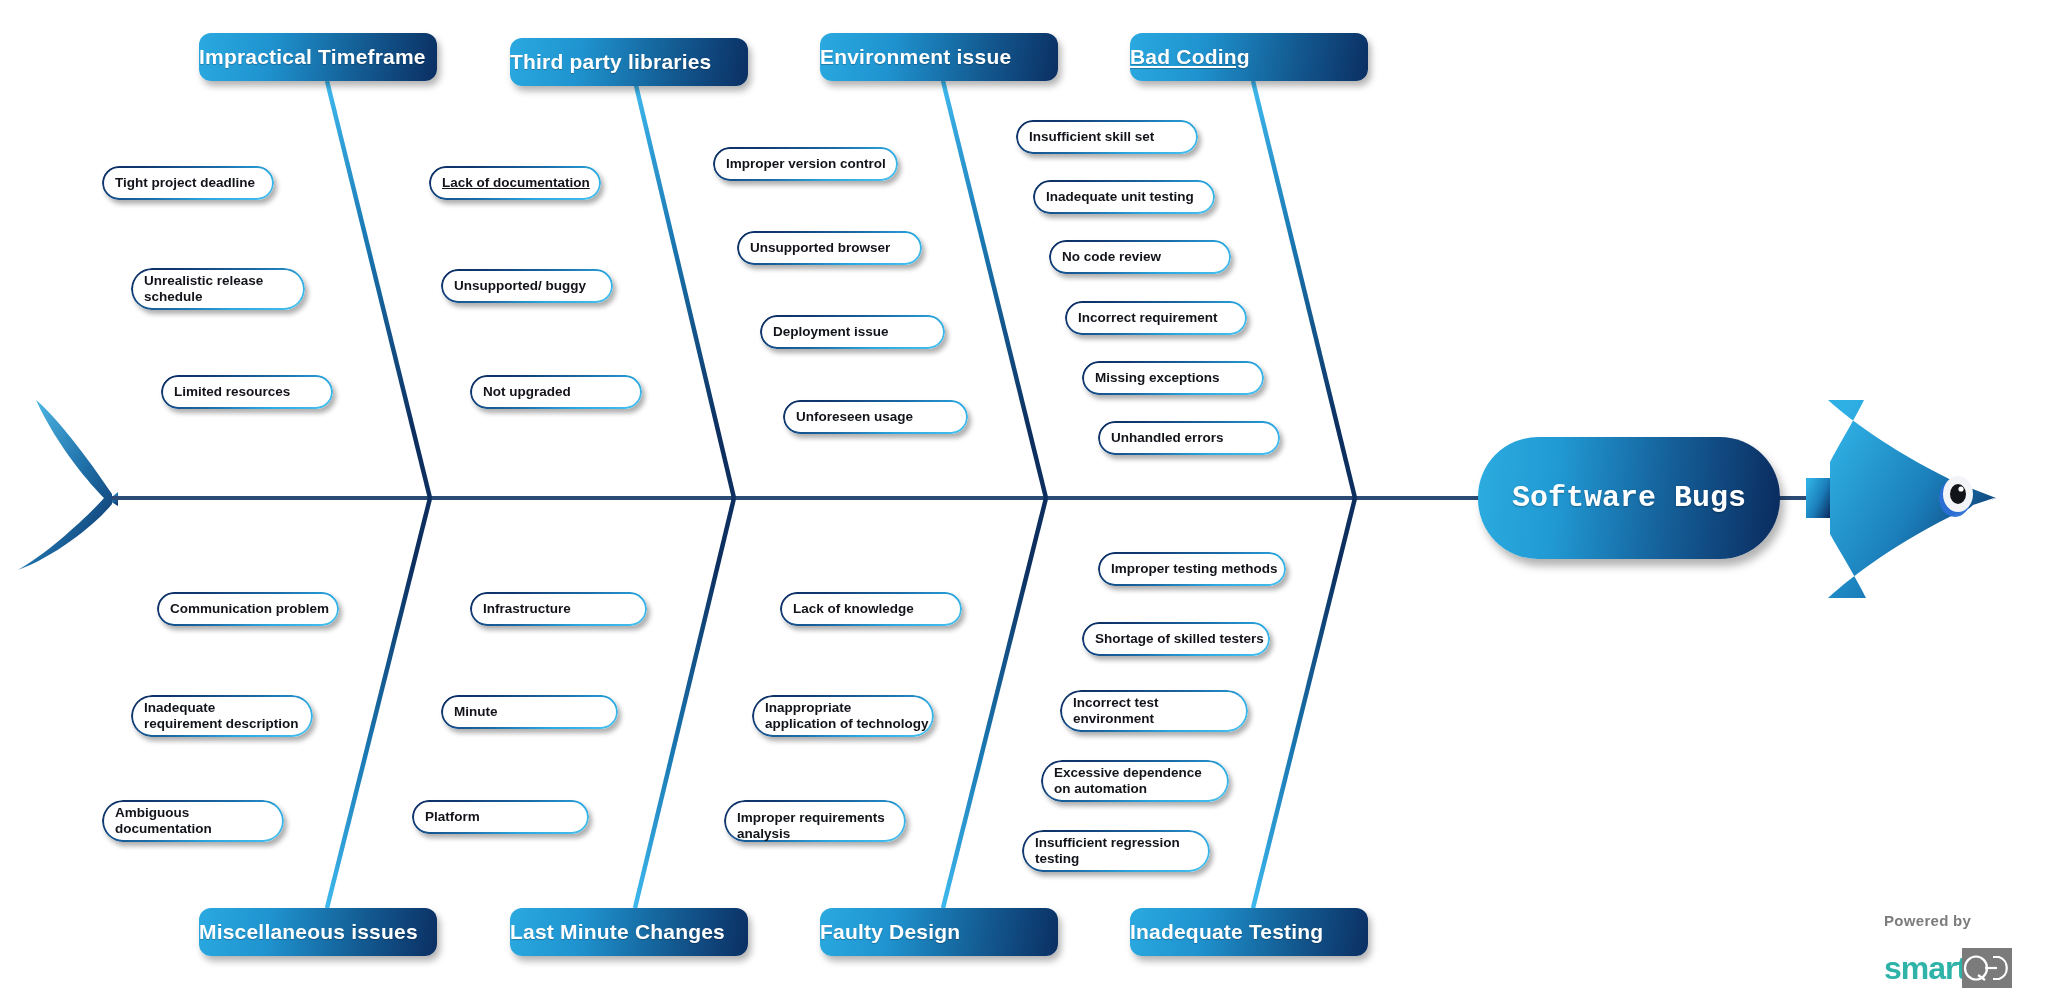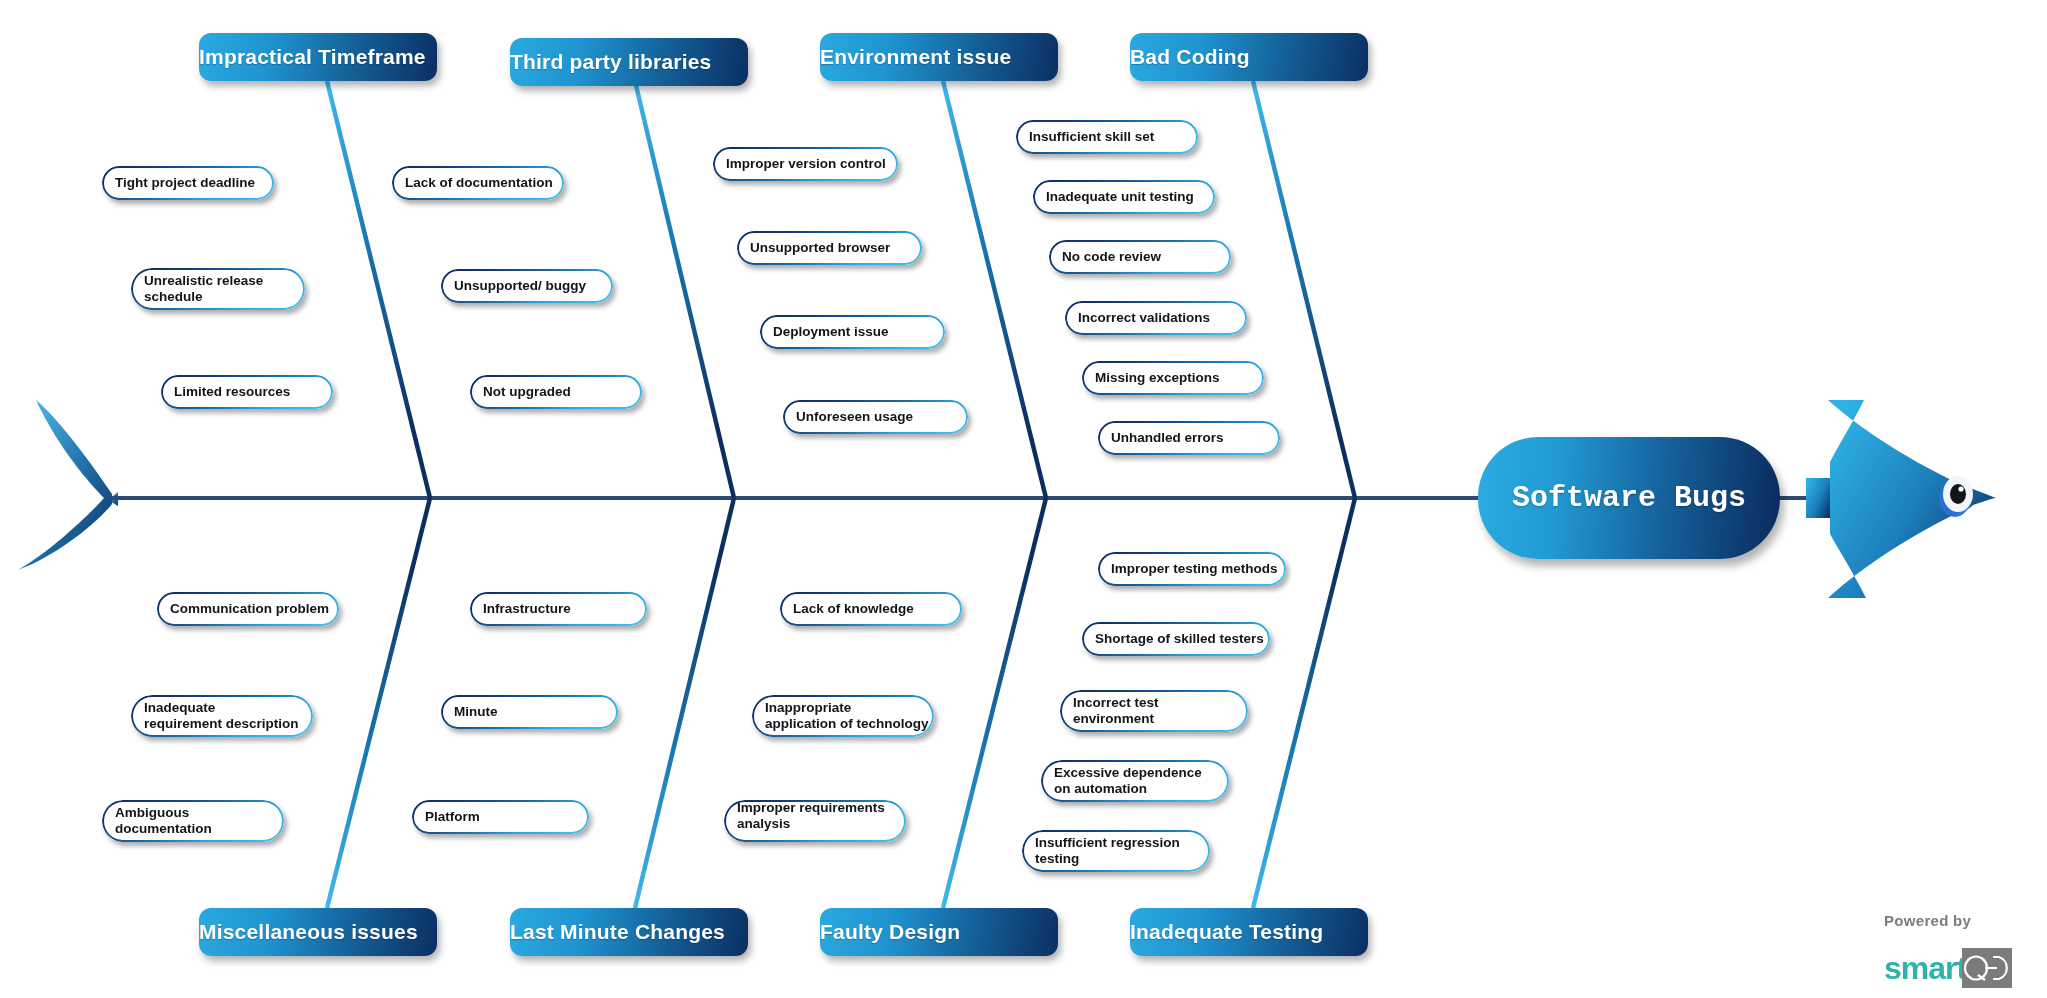--- a/index.html
+++ b/index.html
@@ -213,21 +213,21 @@
       <div class="cause" style="left: 131px; top: 268px; width: 174px; height: 42px; align-items: center;">
         <span>Unrealistic release
 schedule</span>
       </div>
       <div class="cause" style="left: 161px; top: 375px; width: 172px; height: 34px;">
         <span>Limited resources</span>
       </div>
       <div class="cat" style="left: 510px; top: 38px; width: 238px;">
         <span>Third party libraries</span>
       </div>
-      <div class="cause" style="left: 392px; top: 166px; width: 172px; height: 34px;">
+      <div class="cause" style="left: 429px; top: 166px; width: 172px; height: 34px; text-decoration: underline;">
         <span>Lack of documentation</span>
       </div>
       <div class="cause" style="left: 441px; top: 269px; width: 172px; height: 34px;">
         <span>Unsupported/ buggy</span>
       </div>
       <div class="cause" style="left: 470px; top: 375px; width: 172px; height: 34px;">
         <span>Not upgraded</span>
       </div>
       <div class="cat" style="left: 820px; top: 33px; width: 238px;">
         <span>Environment issue</span>
@@ -237,34 +237,34 @@
       </div>
       <div class="cause" style="left: 737px; top: 231px; width: 185px; height: 34px;">
         <span>Unsupported browser</span>
       </div>
       <div class="cause" style="left: 760px; top: 315px; width: 185px; height: 34px;">
         <span>Deployment issue</span>
       </div>
       <div class="cause" style="left: 783px; top: 400px; width: 185px; height: 34px;">
         <span>Unforeseen usage</span>
       </div>
-      <div class="cat" style="left: 1130px; top: 33px; width: 238px;">
+      <div class="cat" style="left: 1130px; top: 33px; width: 238px; text-decoration: underline;">
         <span>Bad Coding</span>
       </div>
       <div class="cause" style="left: 1016px; top: 120px; width: 182px; height: 34px;">
         <span>Insufficient skill set</span>
       </div>
       <div class="cause" style="left: 1033px; top: 180px; width: 182px; height: 34px;">
         <span>Inadequate unit testing</span>
       </div>
       <div class="cause" style="left: 1049px; top: 240px; width: 182px; height: 34px;">
         <span>No code review</span>
       </div>
       <div class="cause" style="left: 1065px; top: 301px; width: 182px; height: 34px;">
-        <span>Incorrect validations</span>
+        <span>Incorrect requirement</span>
       </div>
       <div class="cause" style="left: 1082px; top: 361px; width: 182px; height: 34px;">
         <span>Missing exceptions</span>
       </div>
       <div class="cause" style="left: 1098px; top: 421px; width: 182px; height: 34px;">
         <span>Unhandled errors</span>
       </div>
       <div class="cat" style="left: 199px; top: 908px; width: 238px;">
         <span>Miscellaneous issues</span>
       </div>
@@ -294,21 +294,21 @@
       <div class="cat" style="left: 820px; top: 908px; width: 238px;">
         <span>Faulty Design</span>
       </div>
       <div class="cause" style="left: 780px; top: 592px; width: 182px; height: 34px;">
         <span>Lack of knowledge</span>
       </div>
       <div class="cause" style="left: 752px; top: 695px; width: 182px; height: 42px; align-items: center;">
         <span>Inappropriate
 application of technology</span>
       </div>
-      <div class="cause" style="left: 724px; top: 800px; width: 182px; height: 42px; align-items: flex-start;">
+      <div class="cause" style="left: 724px; top: 800px; width: 182px; height: 42px; align-items: flex-end;">
         <span>Improper requirements
 analysis</span>
       </div>
       <div class="cat" style="left: 1130px; top: 908px; width: 238px;">
         <span>Inadequate Testing</span>
       </div>
       <div class="cause" style="left: 1098px; top: 552px; width: 188px; height: 34px;">
         <span>Improper testing methods</span>
       </div>
       <div class="cause" style="left: 1082px; top: 622px; width: 188px; height: 34px;">

